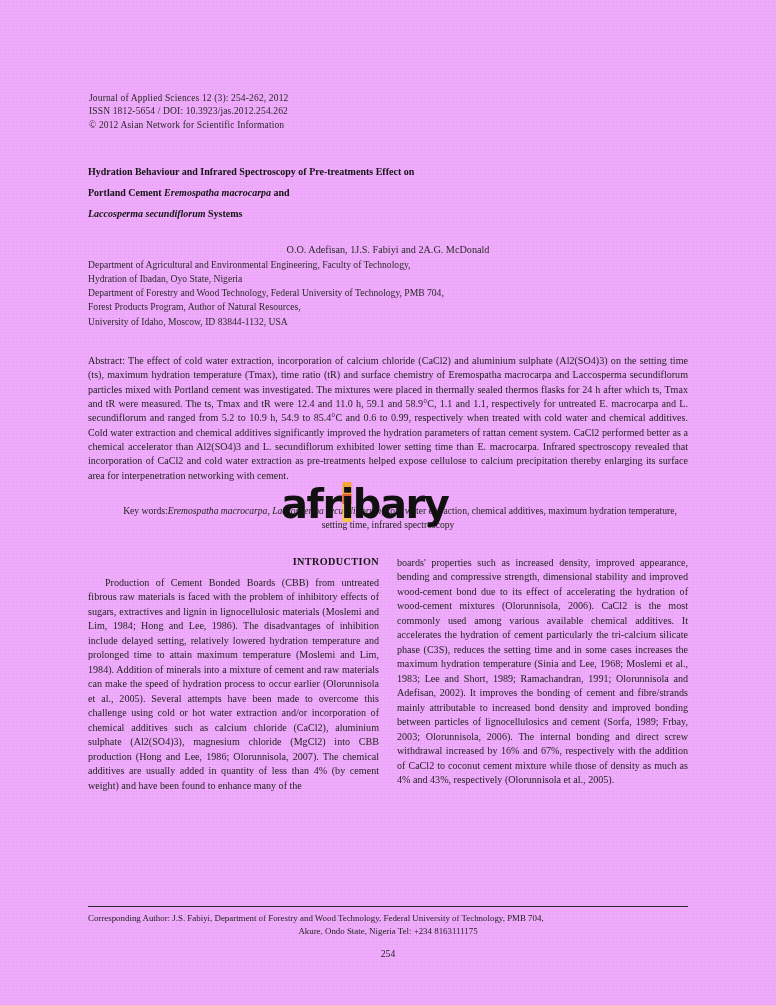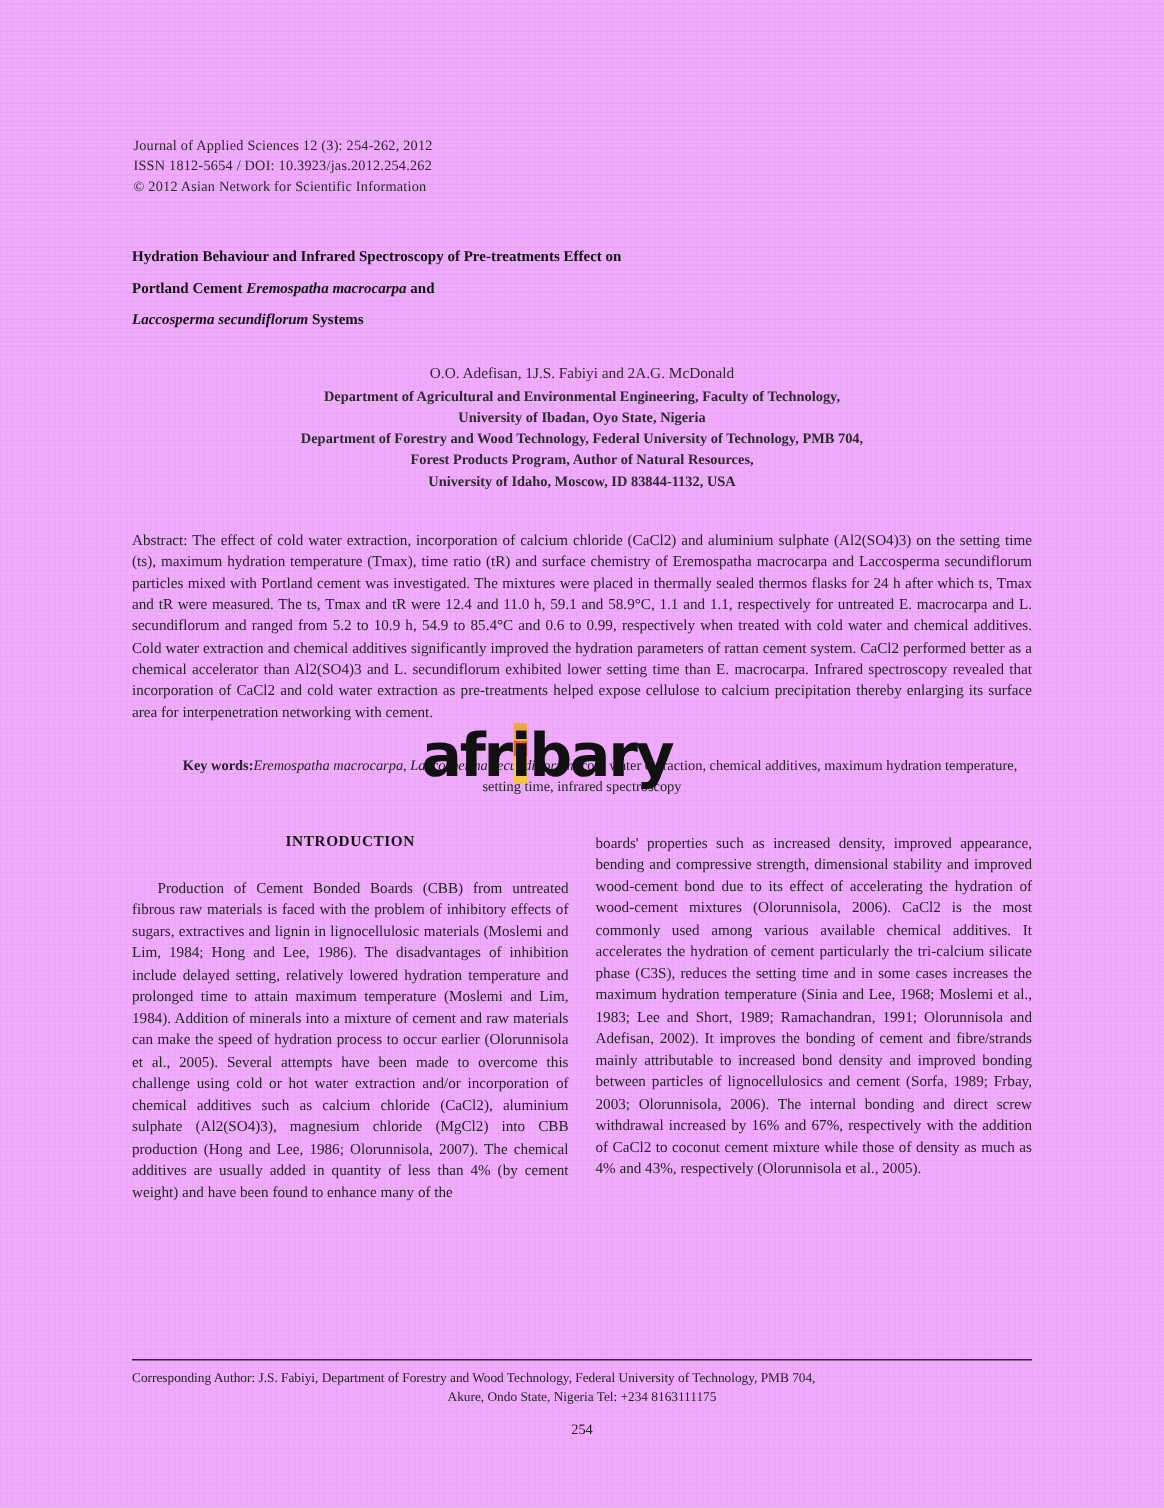--- a/index.html
+++ b/index.html
@@ -65,26 +65,25 @@
   
   .authors {
     margin-top: 19px;
     text-align: center;
     font-size: 10.2px;
     line-height: 14.6px;
     color: #2c2c2c;
     filter: blur(0.45px);
   }
   .affil {
-    text-align: center;
+    text-align: left;
     font-size: 9.6px;
     line-height: 14.2px;
     color: #2c2c2c;
     filter: blur(0.45px);
-    font-weight: bold;
   }
 
   
   .abstract-block {
     margin-top: 25px;
     width: 600px;
     font-size: 10.1px;
     line-height: 14.35px;
     text-align: justify;
     color: #242424;
@@ -94,38 +93,38 @@
 
   .keywords {
     margin-top: 21px;
     width: 600px;
     font-size: 9.6px;
     line-height: 14px;
     text-align: center;
     color: #242424;
     filter: blur(0.45px);
   }
-  .keywords b { font-weight: bold; margin-left: 24px; }
+  .keywords b { font-weight: normal; margin-left: 24px; }
   .keywords i { font-style: italic; }
 
   
   .body-cols {
     margin-top: 24px;
     display: flex;
     gap: 18px;
     width: 600px;
   }
   .col { width: 291px; }
   .sec-head {
-    text-align: center;
+    text-align: right;
     font-weight: bold;
     font-size: 10.2px;
     letter-spacing: 0.4px;
     color: #151515;
-    margin-bottom: 19px;
+    margin-bottom: 9px;
     filter: blur(0.35px);
   }
   .para {
     font-size: 10.1px;
     line-height: 14.5px;
     text-align: justify;
     color: #242424;
     text-indent: 17px;
     filter: blur(0.42px);
   }
@@ -212,21 +211,21 @@
     </div>
 
     <div class="title-block">
       <div>Hydration Behaviour and Infrared Spectroscopy of Pre-treatments Effect on</div>
       <div><span>Portland Cement </span><span class="ital">Eremospatha macrocarpa</span><span> and</span></div>
       <div><span class="ital">Laccosperma secundiflorum</span><span> Systems</span></div>
     </div>
 
     <div class="authors">O.O. Adefisan, 1J.S. Fabiyi and 2A.G. McDonald</div>
     <div class="affil">Department of Agricultural and Environmental Engineering, Faculty of Technology,</div>
-    <div class="affil">University of Ibadan, Oyo State, Nigeria</div>
+    <div class="affil">Hydration of Ibadan, Oyo State, Nigeria</div>
     <div class="affil">Department of Forestry and Wood Technology, Federal University of Technology, PMB 704,</div>
     <div class="affil">Forest Products Program, Author of Natural Resources,</div>
     <div class="affil">University of Idaho, Moscow, ID 83844-1132, USA</div>
 
     <div class="abstract-block">
       <b>Abstract:</b><span> The effect of cold water extraction, incorporation of calcium chloride (CaCl2) and aluminium sulphate (Al2(SO4)3) on the setting time (ts), maximum hydration temperature (Tmax), time ratio (tR) and surface chemistry of Eremospatha macrocarpa and Laccosperma secundiflorum particles mixed with Portland cement was investigated. The mixtures were placed in thermally sealed thermos flasks for 24 h after which ts, Tmax and tR were measured. The ts, Tmax and tR were 12.4 and 11.0 h, 59.1 and 58.9°C, 1.1 and 1.1, respectively for untreated E. macrocarpa and L. secundiflorum and ranged from 5.2 to 10.9 h, 54.9 to 85.4°C and 0.6 to 0.99, respectively when treated with cold water and chemical additives. Cold water extraction and chemical additives significantly improved the hydration parameters of rattan cement system. CaCl2 performed better as a chemical accelerator than Al2(SO4)3 and L. secundiflorum exhibited lower setting time than E. macrocarpa. Infrared spectroscopy revealed that incorporation of CaCl2 and cold water extraction as pre-treatments helped expose cellulose to calcium precipitation thereby enlarging its surface area for interpenetration networking with cement.</span>
     </div>
 
     <div class="keywords">
       <b>Key words:</b><i>Eremospatha macrocarpa</i><span>, </span><i>Laccosperma secundiflorum</i><span>, cold water extraction, chemical additives, maximum hydration temperature, setting time, infrared spectroscopy</span>

